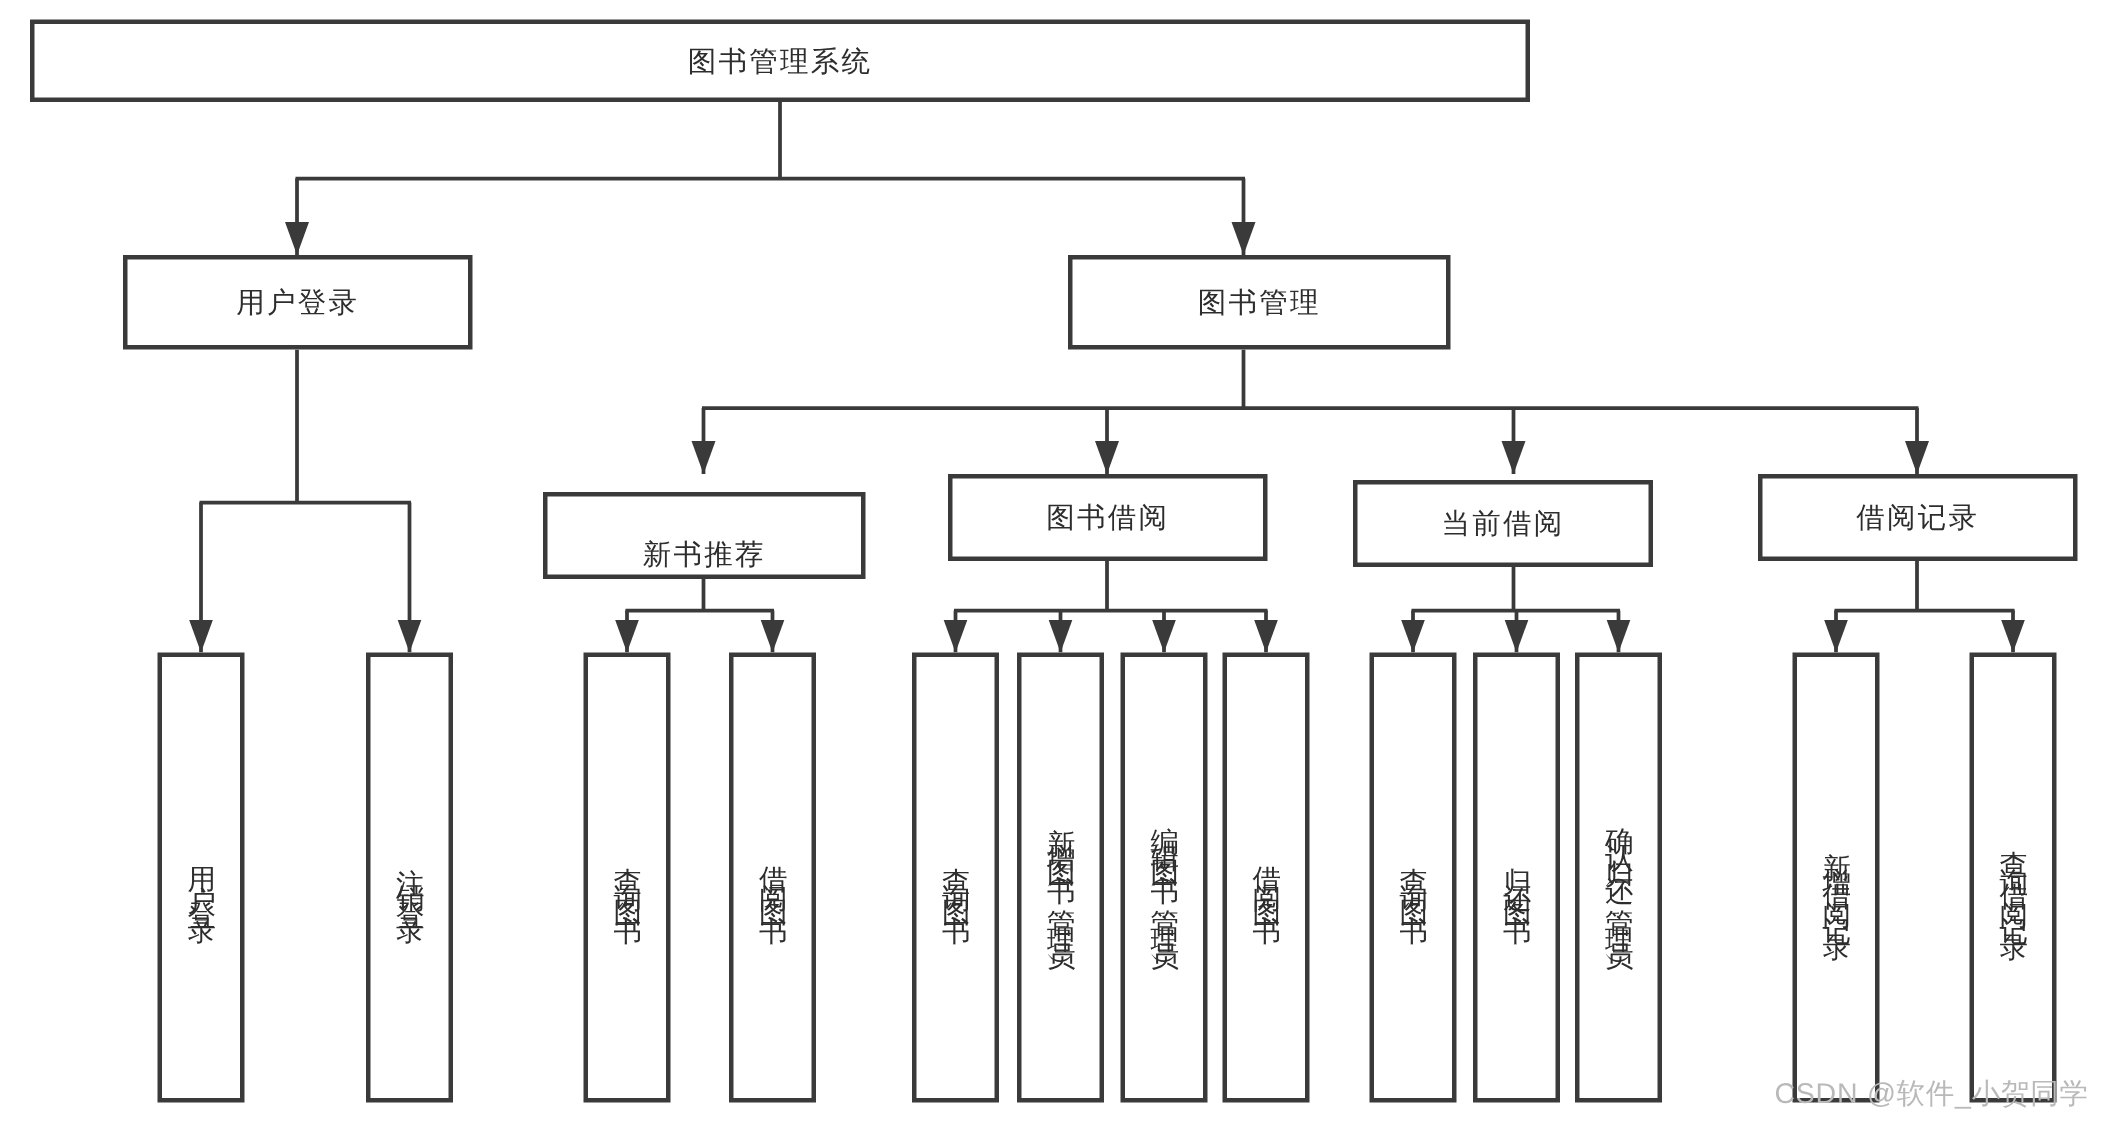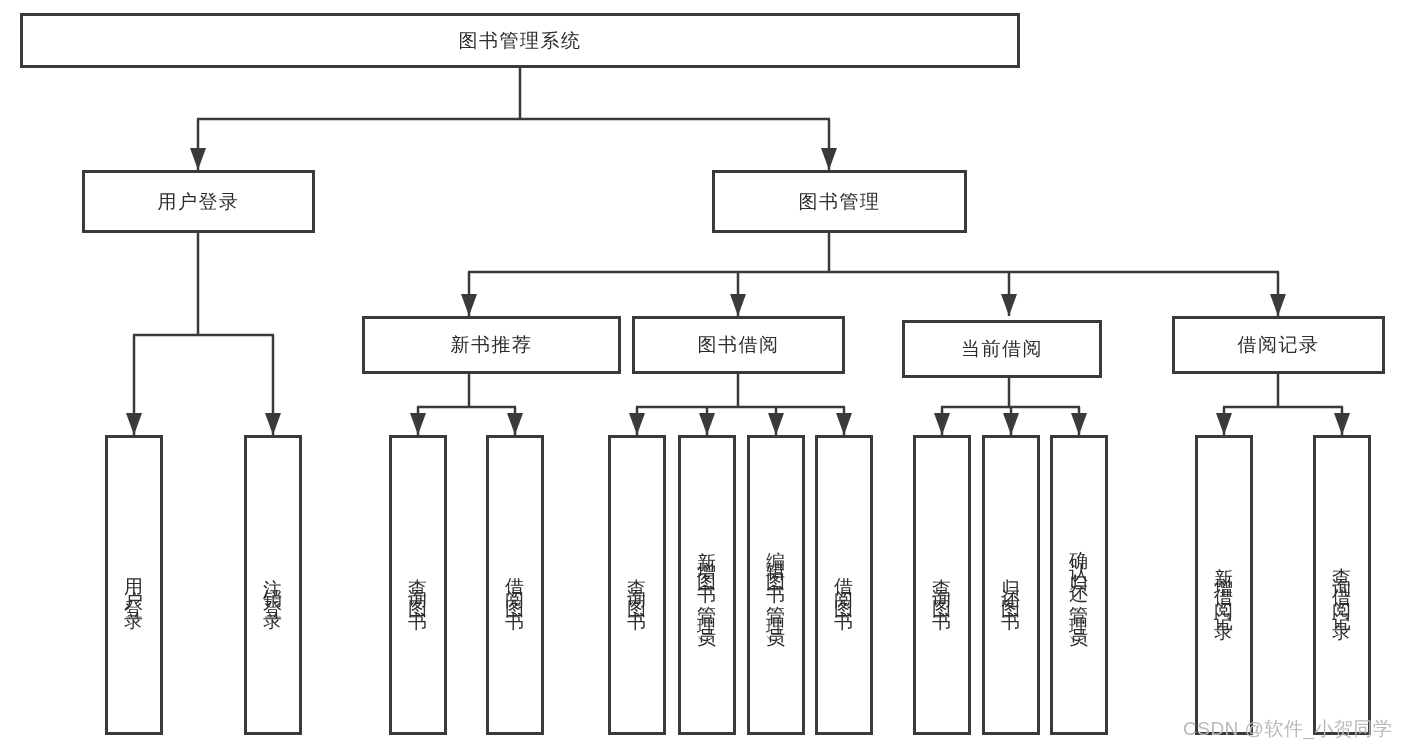--- a/index.html
+++ b/index.html
@@ -82,21 +82,21 @@
     <span>图书管理系统</span>
   </div>
 
   <div class="box" style="left:82px;top:170px;width:233px;height:63px;">
     <span>用户登录</span>
   </div>
   <div class="box" style="left:712px;top:170px;width:255px;height:63px;">
     <span>图书管理</span>
   </div>
 
-  <div class="box" style="left:362px;top:316px;width:259px;height:58px;">
+  <div class="box" style="left:362px;top:328px;width:215px;height:58px;align-items:flex-end;">
     <span>新书推荐</span>
   </div>
   <div class="box" style="left:632px;top:316px;width:213px;height:58px;text-align:right;">
     <span>图书借阅</span>
   </div>
   <div class="box" style="left:902px;top:320px;width:200px;height:58px;">
     <span>当前借阅</span>
   </div>
   <div class="box" style="left:1172px;top:316px;width:213px;height:58px;">
     <span>借阅记录</span>

